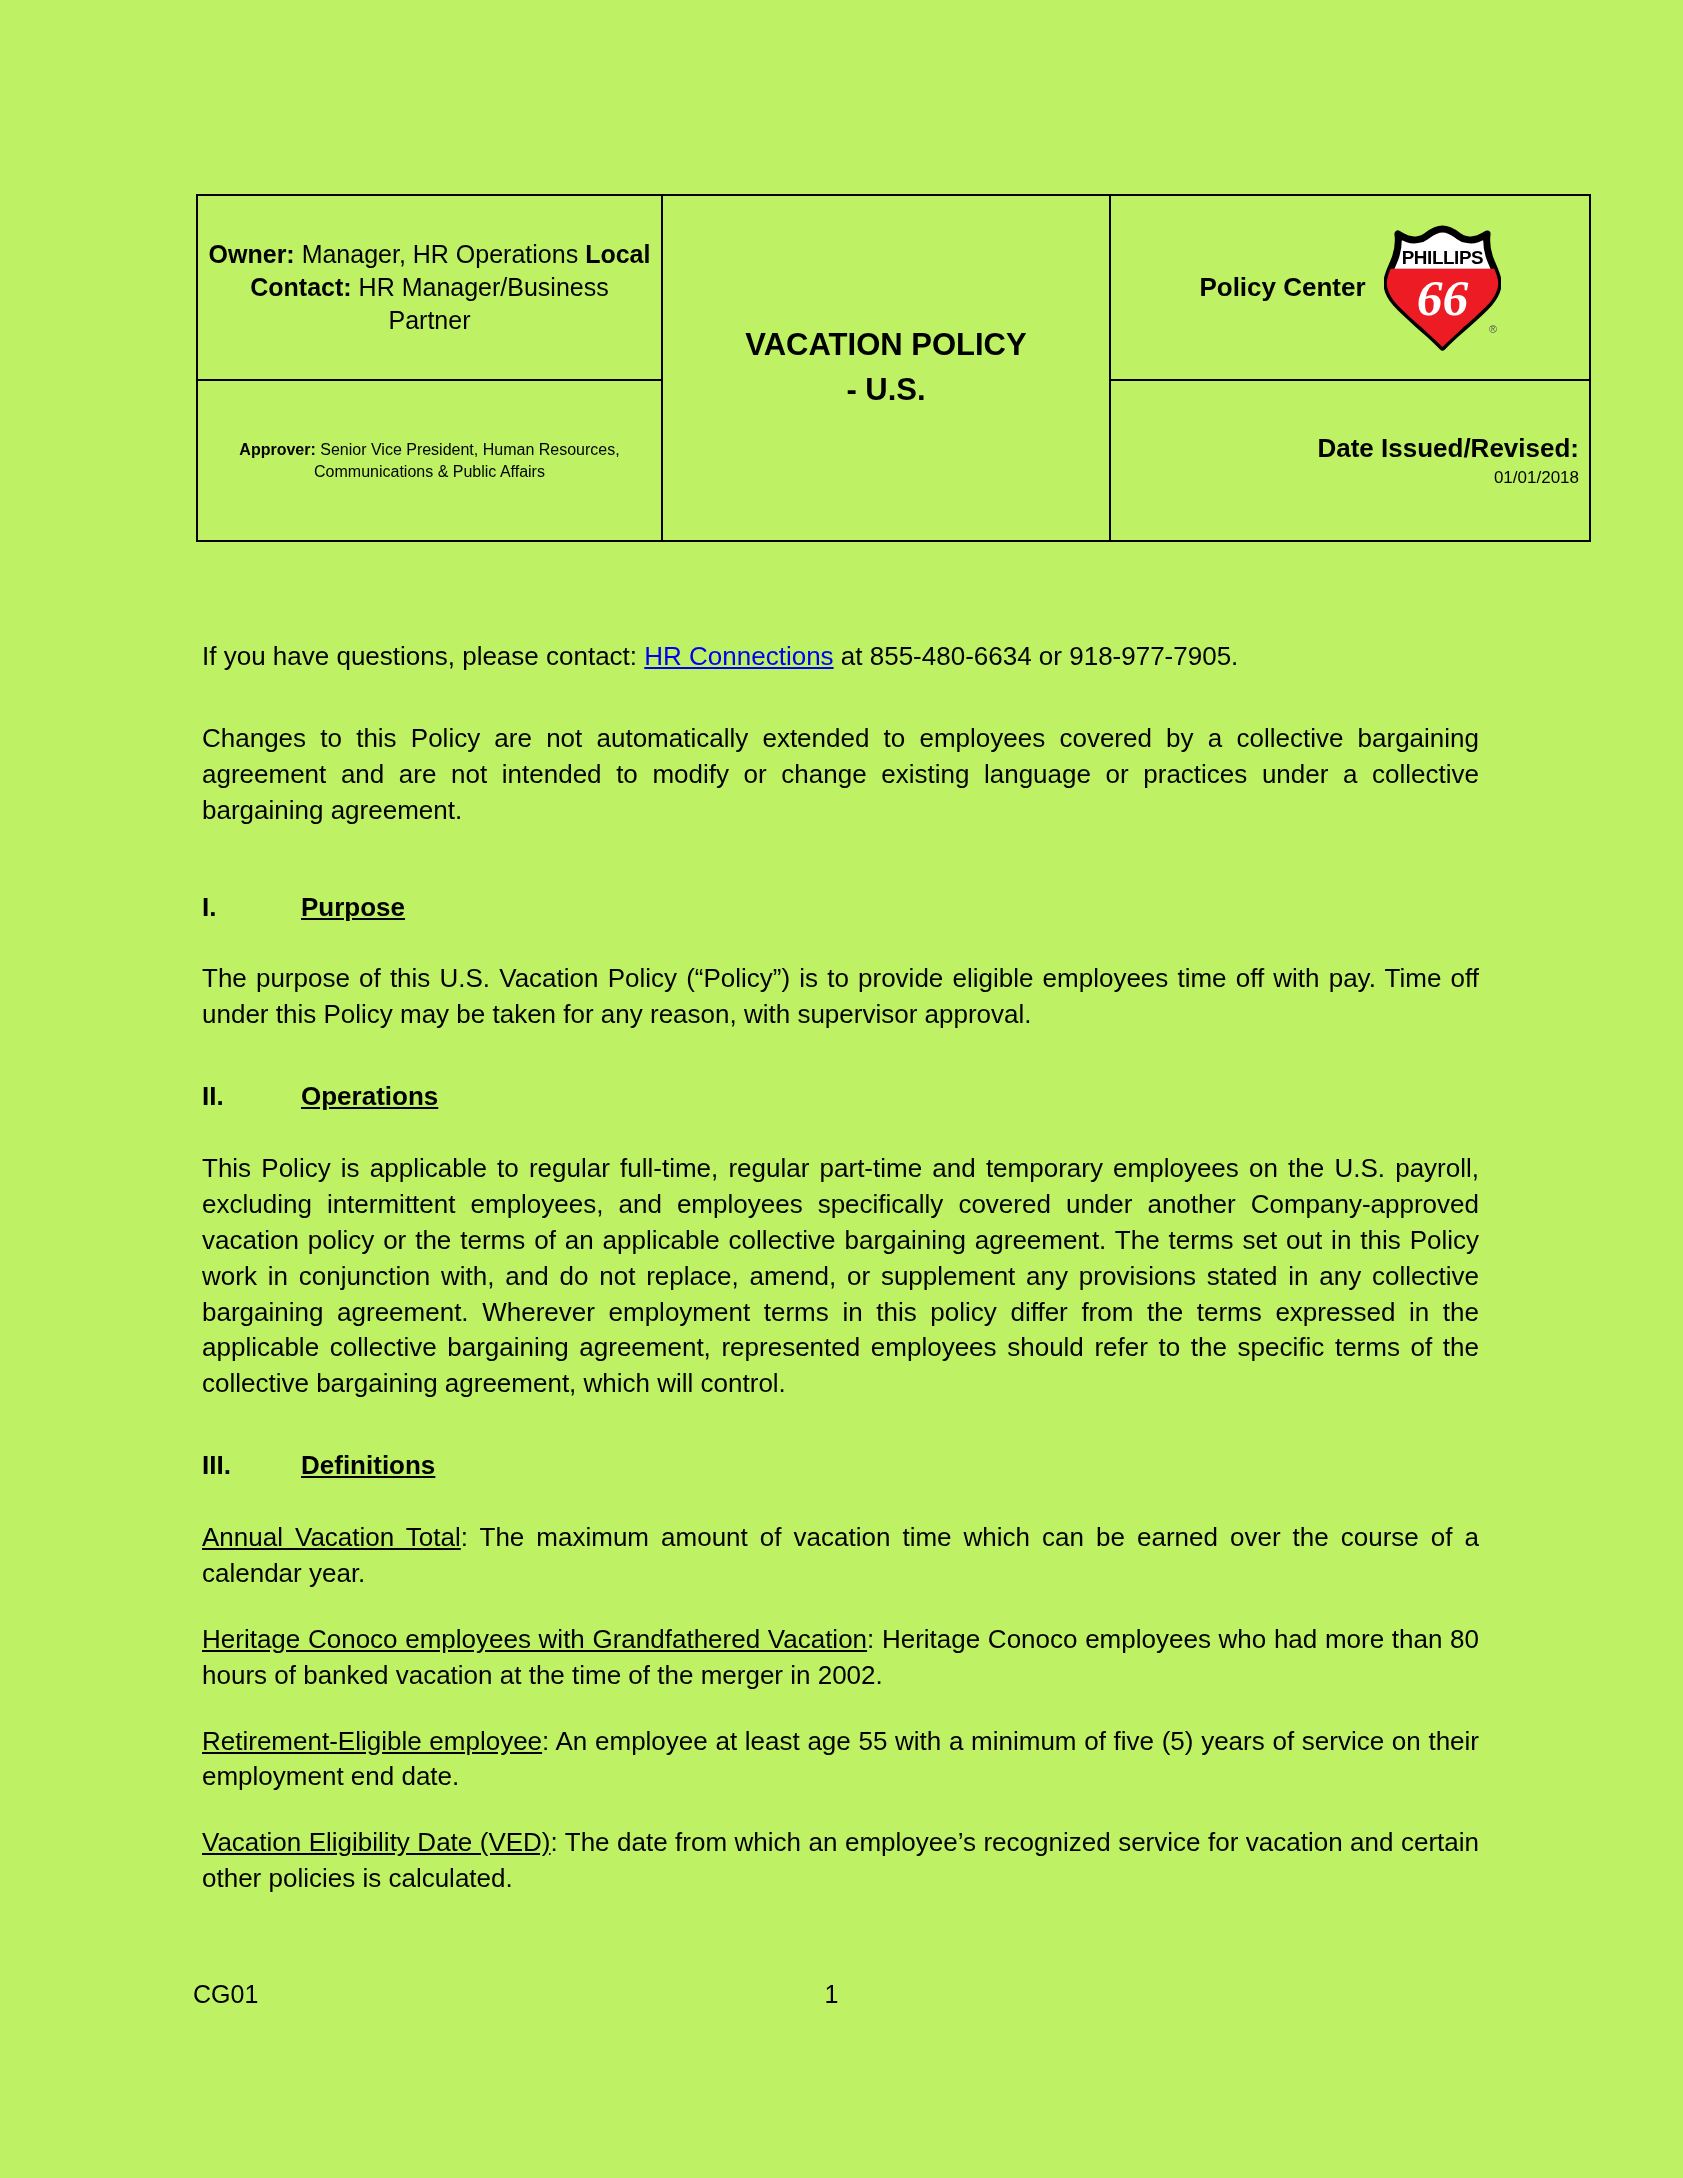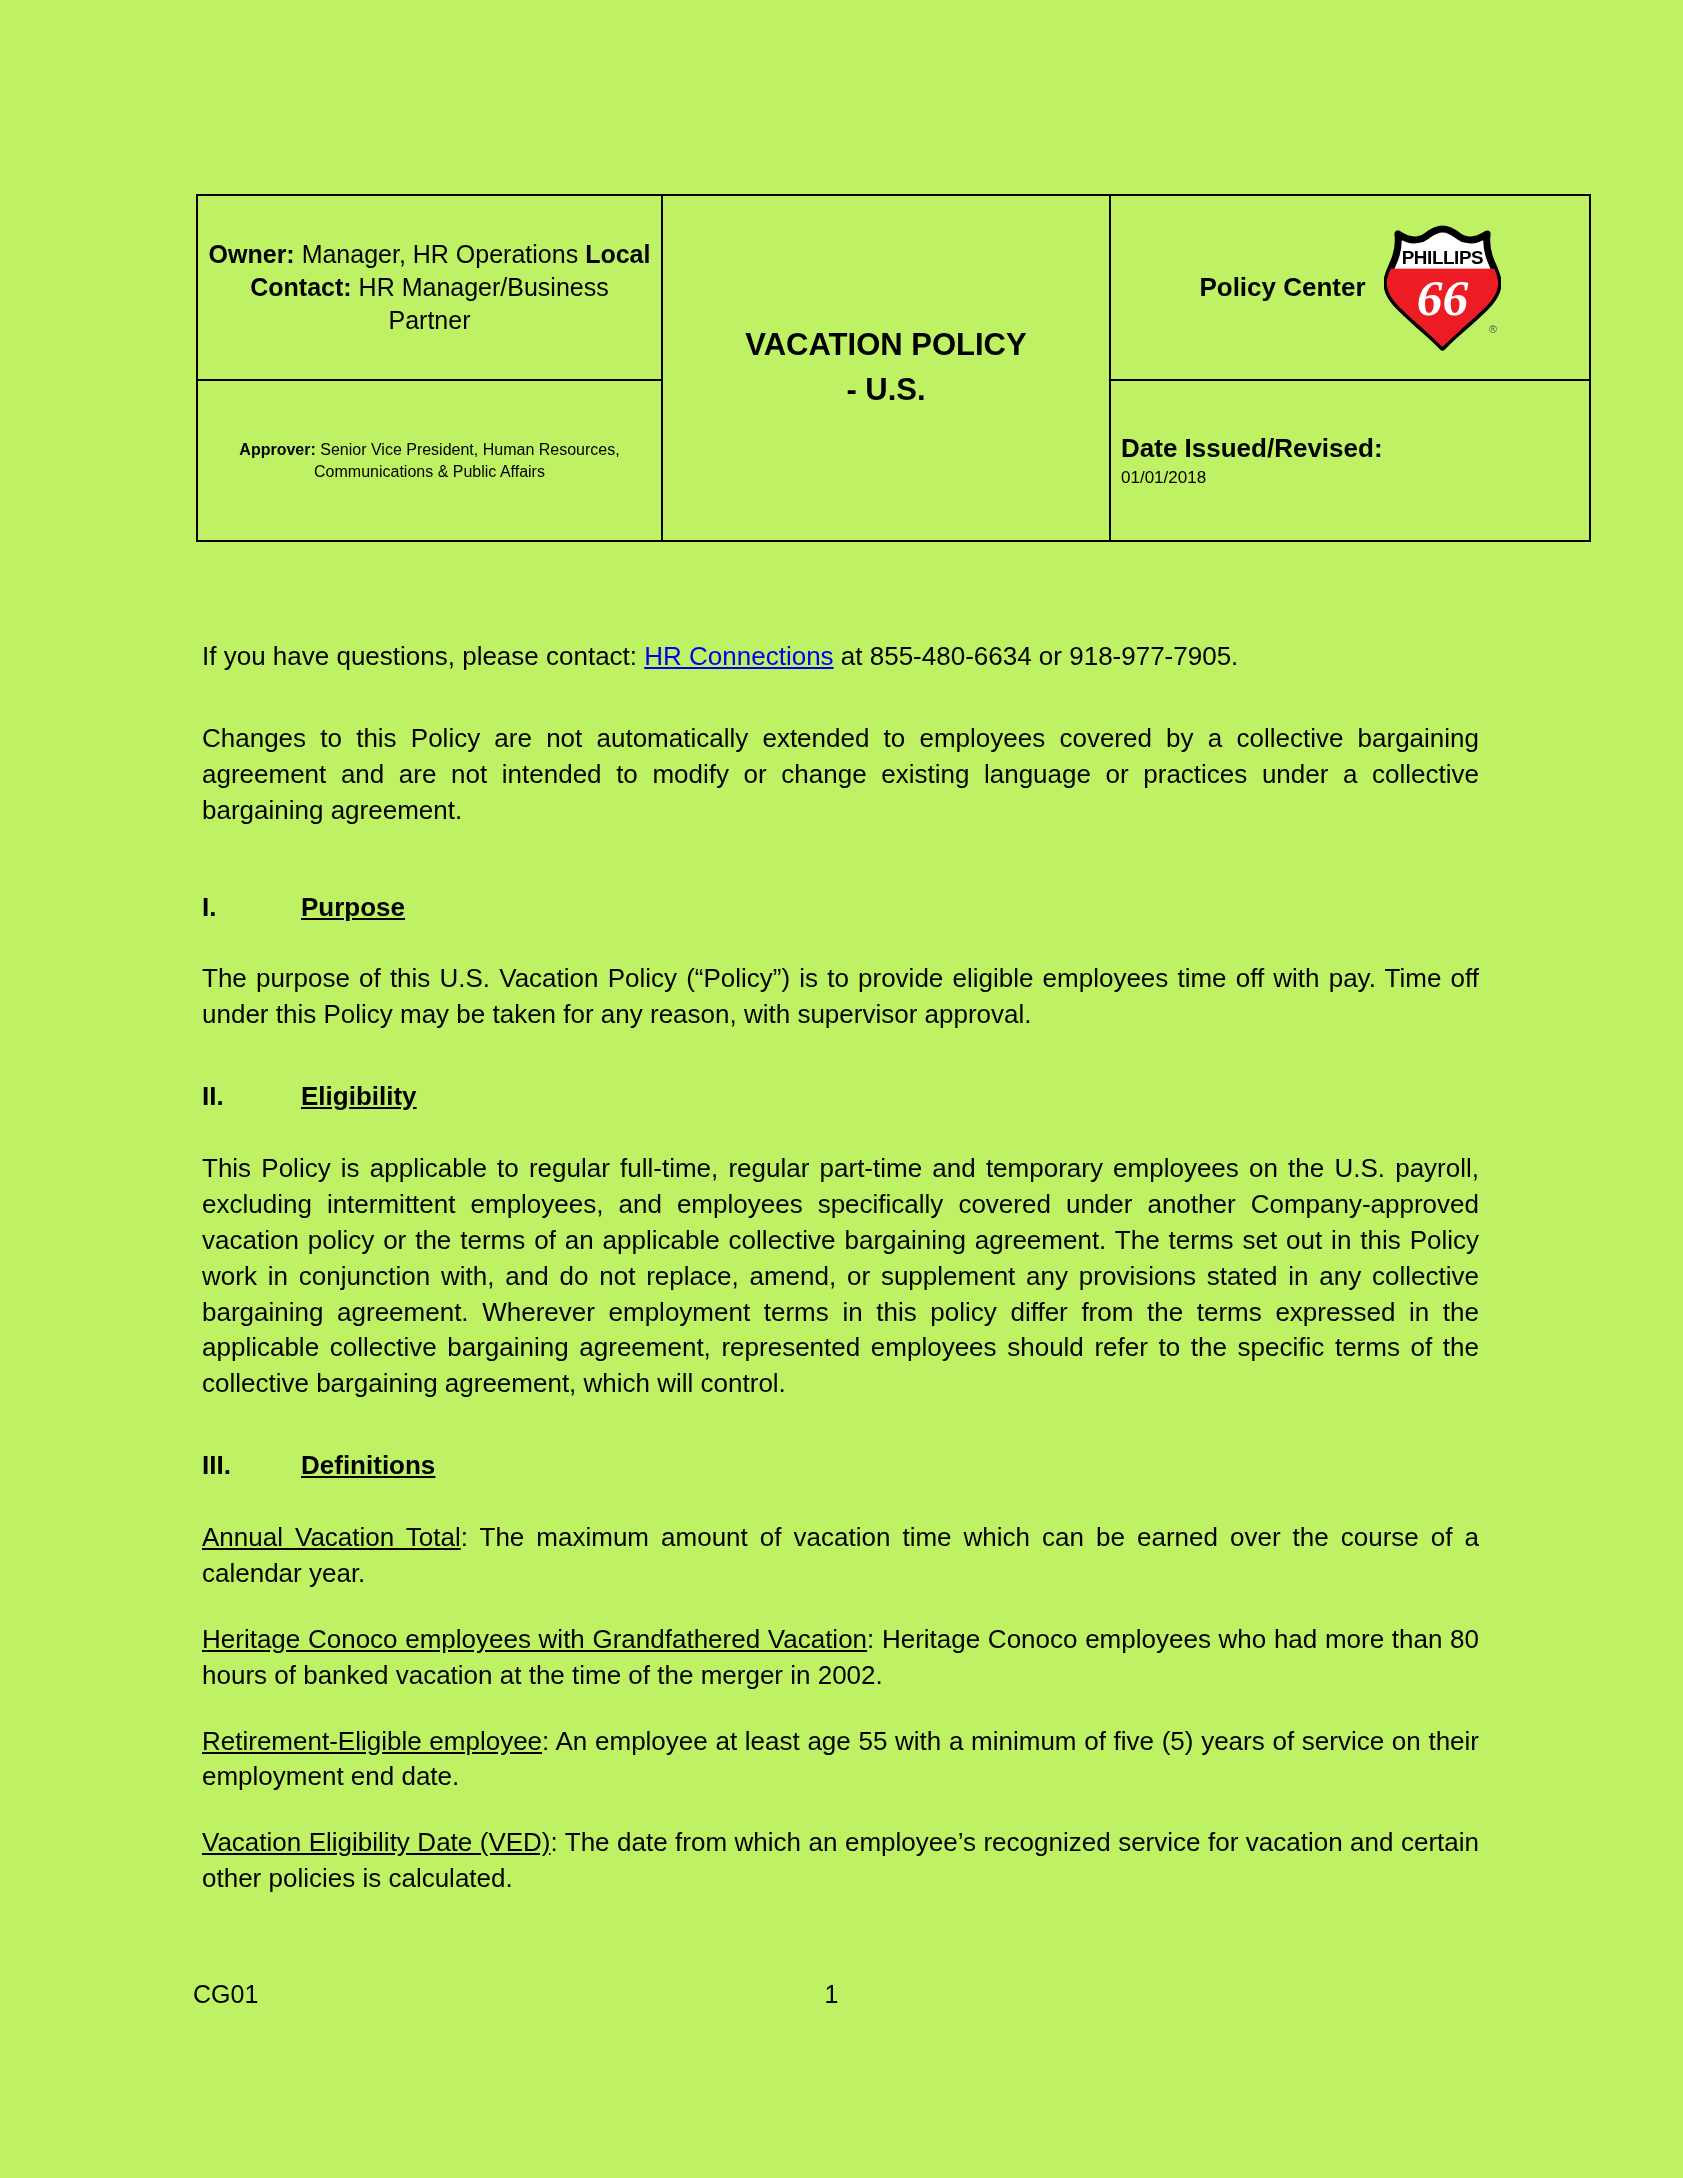--- a/index.html
+++ b/index.html
@@ -73,21 +73,21 @@
     justify-content: center;
     gap: 18px;
   }
   .pc-label {
     font-size: 26px;
     font-weight: bold;
     white-space: nowrap;
   }
   .cell-date {
     height: 139px;
-    text-align: left;
+    text-align: right;
     line-height: 1.35;
   }
   .date-label { font-size: 26px; font-weight: bold; display:block; }
   .date-value { font-size: 17px; display:block; }
 
   .lbl-bold { font-weight: bold; }
 
   
   .logo66 {
     width: 117px;
@@ -240,21 +240,21 @@
       <span class="sec-num">I.</span>
       <span class="sec-title">Purpose</span>
     </div>
     <div class="gap-36"></div>
     <p class="para sec-body">The purpose of this U.S. Vacation Policy (“Policy”) is to provide eligible employees time off with pay.  Time off under this Policy may be taken for any reason, with supervisor approval.</p>
 
     <div class="gap-46"></div>
 
     <div class="section">
       <span class="sec-num">II.</span>
-      <span class="sec-title">Eligibility</span>
+      <span class="sec-title">Operations</span>
     </div>
     <div class="gap-36"></div>
     <p class="para sec-body">This Policy is applicable to regular full-time, regular part-time and temporary employees on the U.S. payroll, excluding intermittent employees, and employees specifically covered under another Company-approved vacation policy or the terms of an applicable collective bargaining agreement.  The terms set out in this Policy work in conjunction with, and do not replace, amend, or supplement any provisions stated in any collective bargaining agreement.  Wherever employment terms in this policy differ from the terms expressed in the applicable collective bargaining agreement, represented employees should refer to the specific terms of the collective bargaining agreement, which will control.</p>
 
     <div class="gap-46"></div>
 
     <div class="section">
       <span class="sec-num">III.</span>
       <span class="sec-title">Definitions</span>
     </div>

